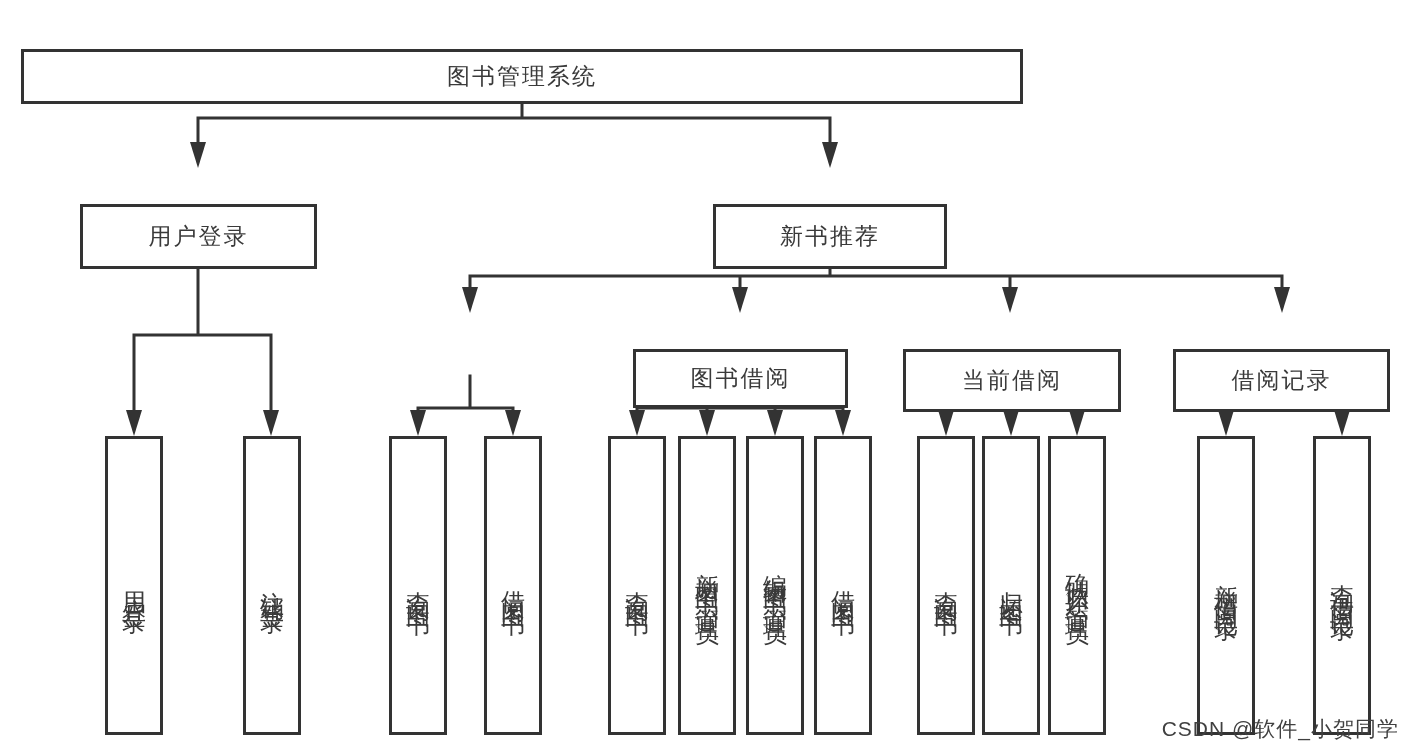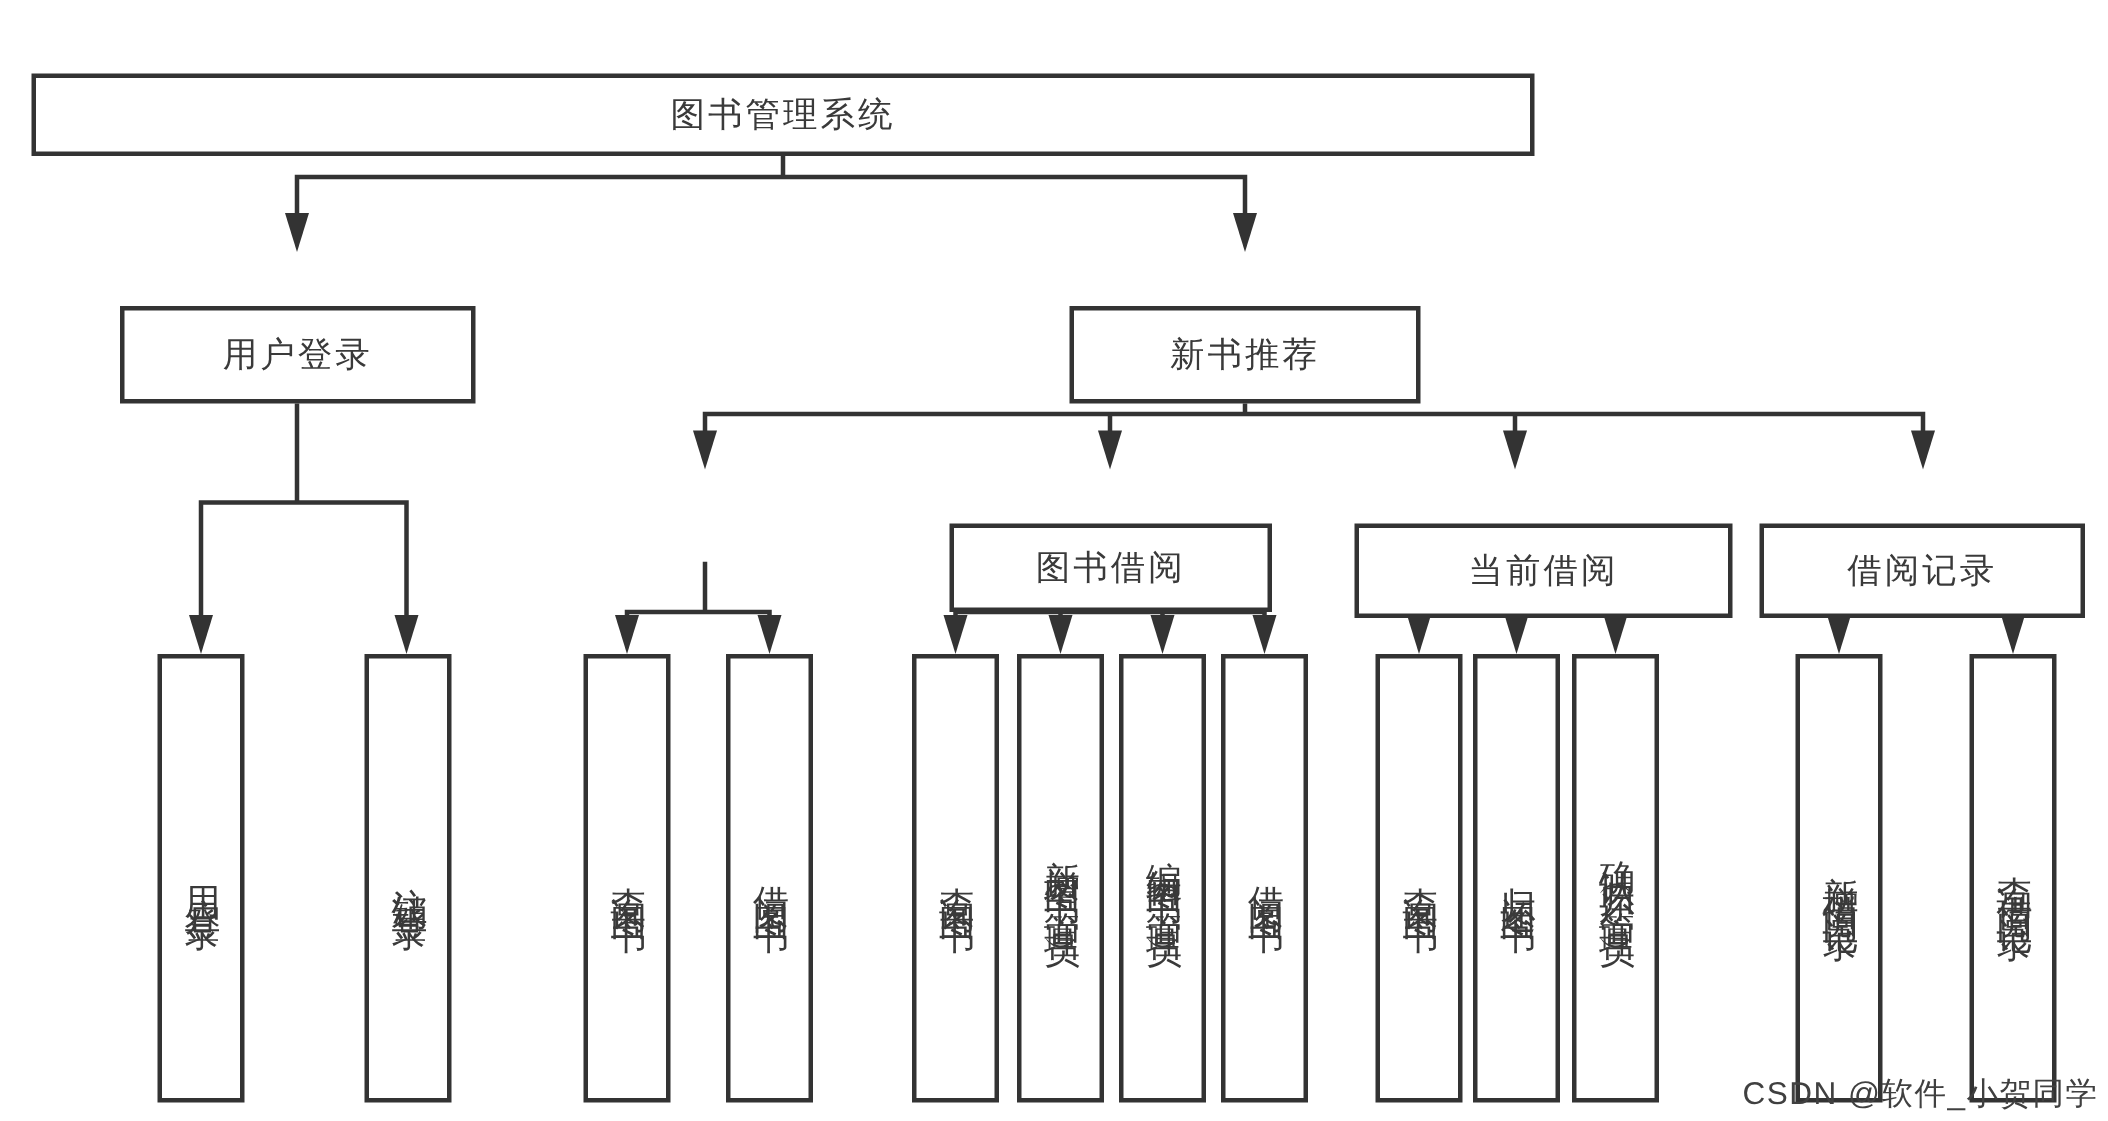--- a/index.html
+++ b/index.html
@@ -102,21 +102,21 @@
       <polygon points="1334,410 1350,410 1342,436"></polygon>
     </g>
   </svg>
 
   <div class="node h-node" style="left:21px; top:13px; width:1002px; height:55px;">图书管理系统</div>
 
   <div class="node h-node" style="left:80px; top:168px; width:237px; height:65px;">用户登录</div>
   <div class="node h-node" style="left:713px; top:168px; width:234px; height:65px;">新书推荐</div>
 
   <div class="node h-node" style="left:633px; top:313px; width:215px; height:59px;">图书借阅</div>
-  <div class="node h-node" style="left:903px; top:313px; width:252px; height:63px;">当前借阅</div>
+  <div class="node h-node" style="left:903px; top:313px; width:218px; height:63px;">当前借阅</div>
   <div class="node h-node" style="left:1173px; top:313px; width:217px; height:63px;">借阅记录</div>
 
   <div class="node v-node" style="left:105px; top:436px;">用户登录</div>
   <div class="node v-node" style="left:243px; top:436px;">注销登录</div>
 
   <div class="node v-node" style="left:389px; top:436px;">查询图书</div>
   <div class="node v-node" style="left:484px; top:436px;">借阅图书</div>
 
   <div class="node v-node" style="left:608px; top:436px;">查询图书</div>
   <div class="node v-node" style="left:678px; top:436px;">新增图书（管理员）</div>

